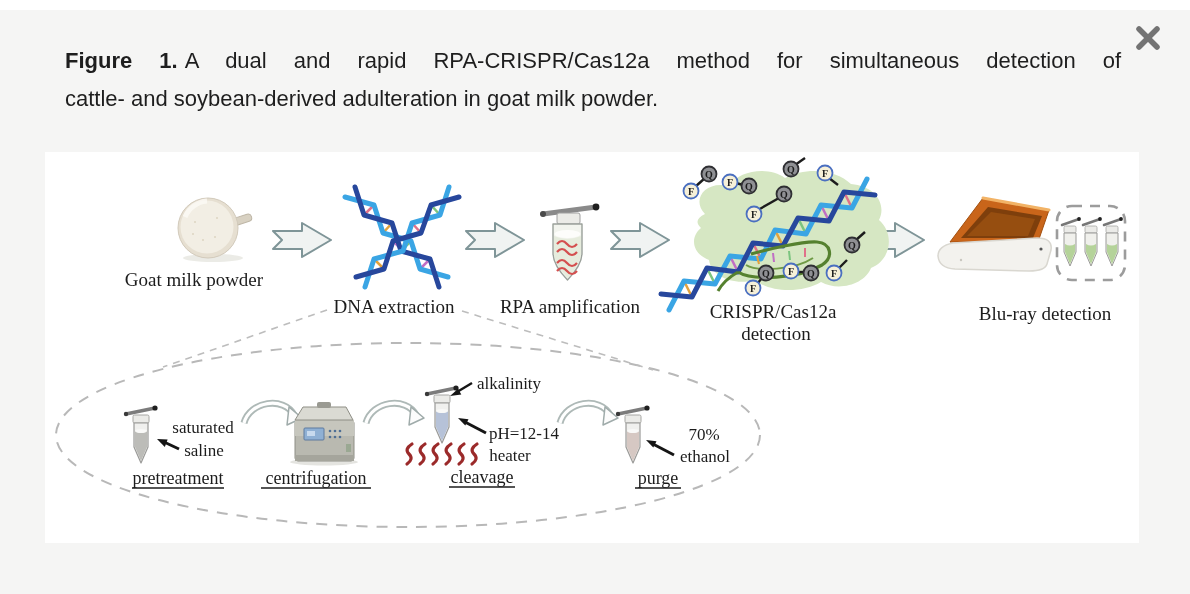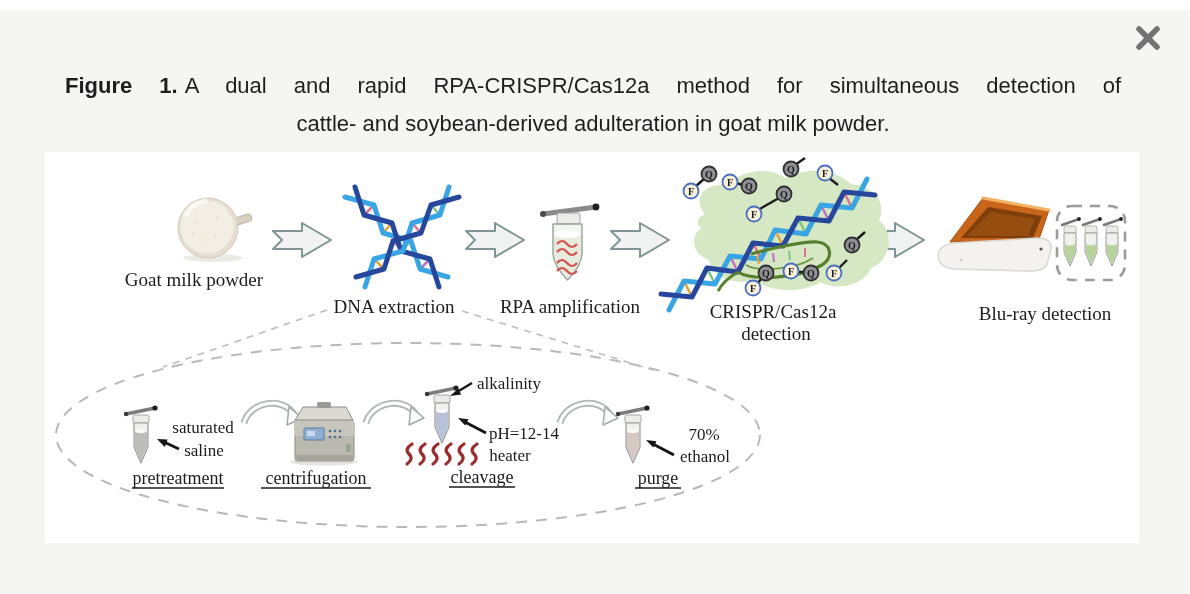--- a/index.html
+++ b/index.html
@@ -7,26 +7,26 @@
     width:1190px;height:594px;position:relative;overflow:hidden;
     background:#f5f5f4;
     font-family:"Liberation Sans",sans-serif;
   }
   .top-strip{position:absolute;left:0;top:0;width:1190px;height:10px;background:#ffffff;}
   .close-btn{
     position:absolute;left:1130px;top:20px;width:36px;height:36px;
     background:none;border:none;padding:3px;cursor:pointer;
   }
   .caption{
-    position:absolute;left:65px;top:67px;width:1056px;
+    position:absolute;left:65px;top:42px;width:1056px;
     color:#1e1e1e;font-size:22px;line-height:38px;
   }
   .cap-line1{text-align:justify;text-align-last:justify;white-space:normal;}
   .cap-line1 strong{margin-right:7px;font-weight:bold;}
-  .cap-line2{text-align:center;}
+  .cap-line2{text-align:left;}
   .figure-panel{
     position:absolute;left:45px;top:152px;width:1094px;height:391px;
     background:#ffffff;
   }
   svg{display:block;}
   svg text{font-family:"Liberation Serif",serif;fill:#1c1c1c;}
   .lbl{font-size:19px;}
   .sub-lbl{font-size:18px;}
   .ann{font-size:17px;}
   .fq{font-size:10px;font-weight:bold;}

